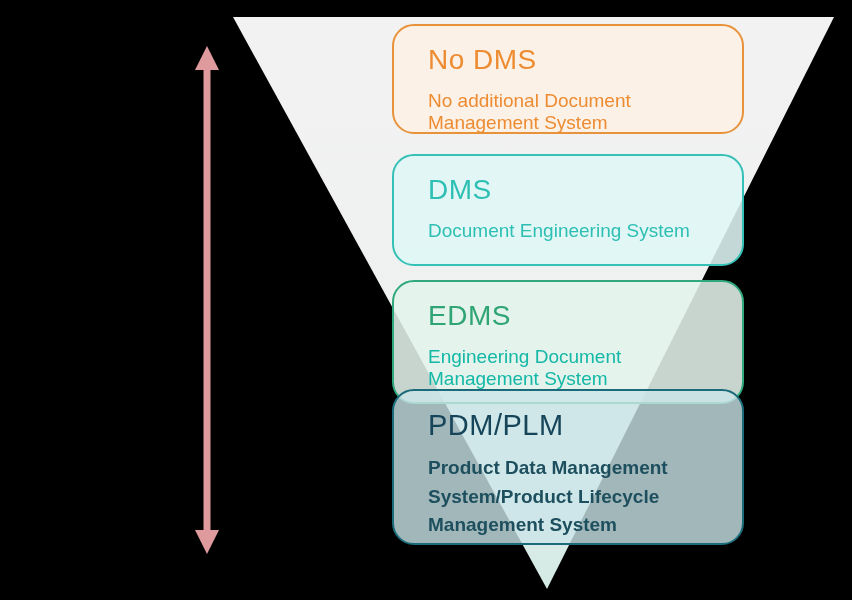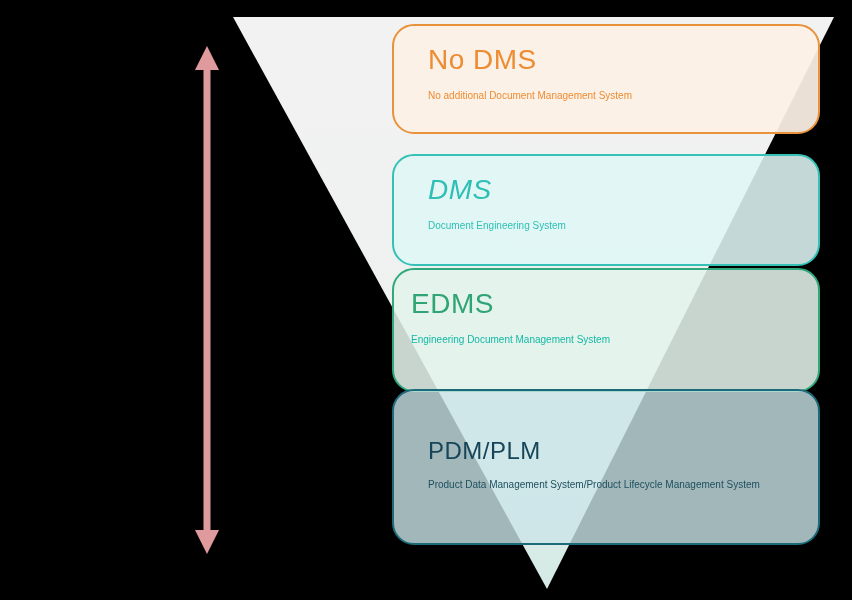--- a/index.html
+++ b/index.html
@@ -19,66 +19,65 @@
     position: absolute;
     left: 0;
     top: 0;
     width: 852px;
     height: 600px;
     display: block;
   }
   .level {
     position: absolute;
     left: 392px;
-    width: 428px;
+    width: 352px;
     border-radius: 22px;
     box-sizing: border-box;
     padding: 18px 34px;
   }
   .lv0 {
     top: 24px;
     height: 110px;
     background: rgba(253, 241, 229, 0.93);
     border: 2.5px solid #e8923b;
   }
   .lv1 {
     top: 154px;
     height: 112px;
     background: rgba(223, 247, 245, 0.88);
     border: 2.5px solid #36c1b7;
   }
   .lv2 {
-    top: 268px;
+    top: 280px;
     height: 124px;
     background: rgba(226, 242, 234, 0.88);
     border: 2.5px solid #2fa97b;
-    padding-left: 17px;
   }
   .lv3 {
     top: 389px;
     height: 156px;
     background: rgba(203, 229, 233, 0.80);
     border: 2.5px solid #1c6b7a;
   }
   .level .title {
     font-size: 28px;
     letter-spacing: 0.5px;
   }
   .level .subtitle {
-    font-size: 10px;
+    font-size: 19px;
     margin-top: 14px;
   }
   .lv0 .title    { color: #ed8c32; }
   .lv0 .subtitle { color: #ed8c32; }
-  .lv1 .title    { color: #2ebfb4; font-style: italic; }
+  .lv1 .title    { color: #2ebfb4; }
   .lv1 .subtitle { color: #2ebfb4; }
   .lv2 .title    { color: #2fa474; }
   .lv2 .subtitle { color: #14b8a6; }
-  .lv3 .title    { color: #16455a; font-size: 24px; margin-top: 28px; }
-  .lv3 .subtitle { color: #1d4f5e; font-weight: normal; line-height: 1.5; max-width: 372px; margin-top: 12px; }
+  .lv3 .title    { color: #16455a; font-size: 29px; }
+  .lv3 .subtitle { color: #1d4f5e; font-weight: bold; line-height: 1.5; max-width: 372px; margin-top: 12px; }
 </style>
 </head>
 <body>
 
 <div class="stage">
 
   <svg class="layer" viewBox="0 0 852 600" xmlns="http://www.w3.org/2000/svg">
     <defs>
       <linearGradient id="funnelGrad" x1="0" y1="0" x2="0" y2="1">
         <stop offset="0%" stop-color="#f2f2f2"></stop>

